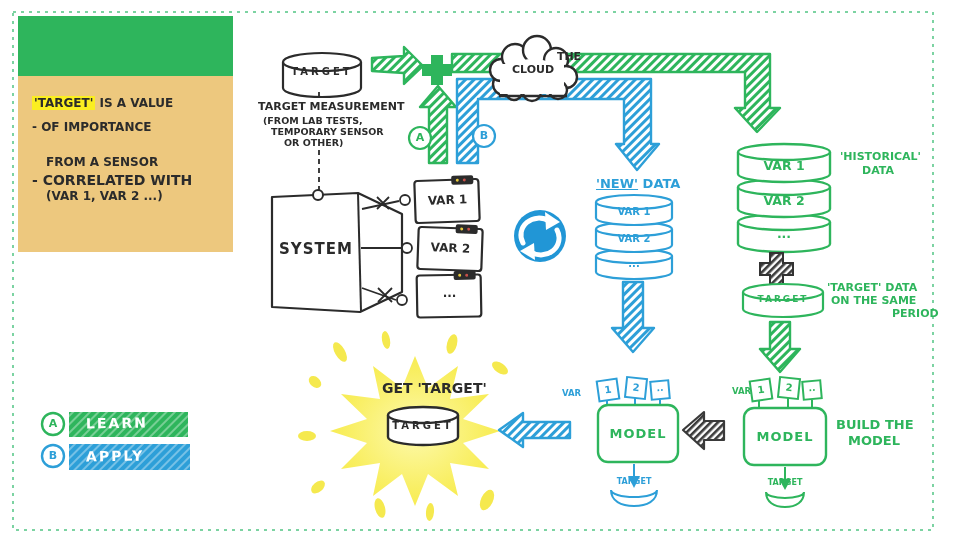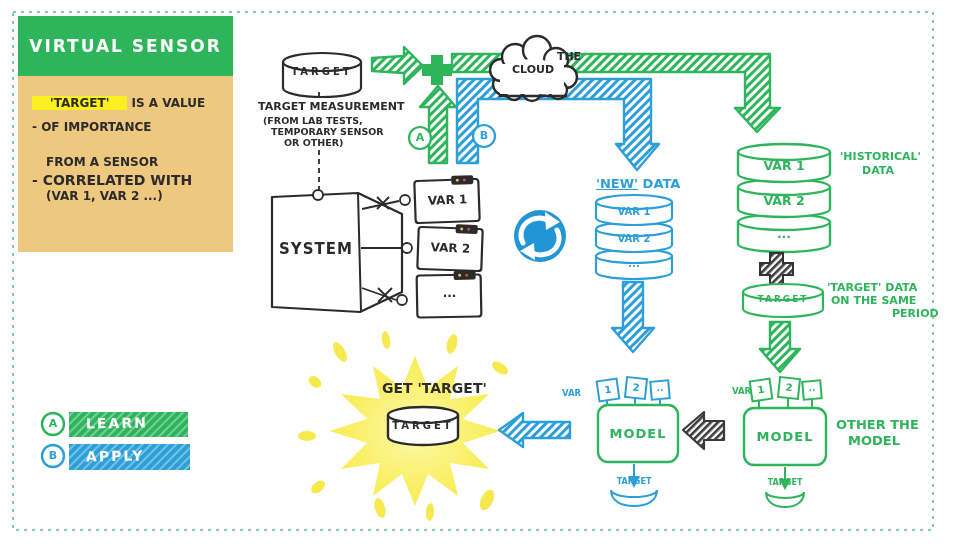--- a/index.html
+++ b/index.html
@@ -2,21 +2,21 @@
 <html><head>
 <meta charset="utf-8">
 <style>
   html,body{margin:0;padding:0;background:#fff;}
   #canvas{position:relative;width:960px;height:546px;background:#fff;overflow:hidden;
           font-family:"DejaVu Sans","Liberation Sans",sans-serif;}
   svg{position:absolute;left:0;top:0;z-index:1;}
   .txt{position:absolute;z-index:2;font-weight:bold;color:#2b2b2b;white-space:nowrap;}
   .green{color:#2eb55c;} .blue{color:#2d9fd8;text-align:right;} .white{color:#fff;}
   .ctr{text-align:center;}
-  .hl{background:#fbee21;padding:0 18px;}
+  .hl{background:#fbee21;padding:0 2px;}
   .und{text-decoration:underline;}
 </style>
 </head>
 <body>
 
 <div id="canvas">
 
 <svg width="960" height="546" viewBox="0 0 960 546">
   <defs>
     <pattern id="hg" width="6" height="6" patternUnits="userSpaceOnUse" patternTransform="rotate(45)">
@@ -244,21 +244,20 @@
   <g>
     <circle cx="53" cy="424" r="11" fill="#fff" stroke="#2eb55c" stroke-width="2.4"></circle>
     <rect x="69" y="412" width="119" height="25" fill="#2eb55c"></rect>
     <rect x="69" y="412" width="119" height="25" fill="url(#hw)"></rect>
     <circle cx="53" cy="456" r="11" fill="#fff" stroke="#2d9fd8" stroke-width="2.4"></circle>
     <rect x="69" y="444" width="121" height="26" fill="#2d9fd8"></rect>
     <rect x="69" y="444" width="121" height="26" fill="url(#hw)"></rect>
   </g>
 </svg>
 
-<div class="txt white" style="left:18px;top:16px;width:215px;height:60px;line-height:60px;font-size:17px;letter-spacing:2px;text-align:center;">VIRTUAL SENSOR</div>
 
 <div class="txt" style="left:32px;top:96px;font-size:12px;"><span class="hl">'TARGET'</span><span> IS A VALUE</span></div>
 <div class="txt" style="left:32px;top:120px;font-size:12px;">- OF IMPORTANCE</div>
 <div class="txt" style="left:46px;top:155px;font-size:12px;">FROM A SENSOR</div>
 <div class="txt" style="left:32px;top:172px;font-size:14px;">- CORRELATED WITH</div>
 <div class="txt" style="left:46px;top:189px;font-size:12px;">(VAR 1, VAR 2 ...)</div>
 
 <div class="txt ctr" style="left:288px;top:66px;width:68px;font-size:10px;letter-spacing:3px;">TARGET</div>
 <div class="txt" style="left:258px;top:100px;font-size:11px;">TARGET MEASUREMENT</div>
 <div class="txt" style="left:263px;top:115px;font-size:9.5px;">(FROM LAB TESTS,</div>
@@ -285,21 +284,21 @@
 <div class="txt green" style="left:862px;top:164px;font-size:11px;">DATA</div>
 <div class="txt ctr green" style="left:746px;top:158px;width:76px;font-size:12.5px;">VAR 1</div>
 <div class="txt ctr green" style="left:746px;top:193px;width:76px;font-size:12.5px;">VAR 2</div>
 <div class="txt ctr green" style="left:746px;top:226px;width:76px;font-size:12.5px;">...</div>
 
 <div class="txt ctr green" style="left:752px;top:294px;width:62px;font-size:9px;letter-spacing:2px;">TARGET</div>
 <div class="txt green" style="left:827px;top:281px;font-size:11px;">'TARGET' DATA</div>
 <div class="txt green" style="left:831px;top:294px;font-size:11px;">ON THE SAME</div>
 <div class="txt green" style="left:868px;top:307px;font-size:11px;margin-left:24px;">PERIOD</div>
 
-<div class="txt green" style="left:836px;top:417px;font-size:13px;">OTHER THE</div>
+<div class="txt green" style="left:836px;top:417px;font-size:13px;">BUILD THE</div>
 <div class="txt green" style="left:848px;top:433px;font-size:13px;">MODEL</div>
 <div class="txt green" style="left:732px;top:386px;font-size:8.5px;">VAR</div>
 <div class="txt ctr green" style="left:751px;top:384px;width:20px;font-size:10px;transform:rotate(-8deg);">1</div>
 <div class="txt ctr green" style="left:779px;top:382px;width:20px;font-size:10px;transform:rotate(6deg);">2</div>
 <div class="txt ctr green" style="left:803px;top:383px;width:18px;font-size:9px;transform:rotate(-5deg);">..</div>
 <div class="txt ctr green" style="left:748px;top:429px;width:74px;font-size:13px;letter-spacing:1px;">MODEL</div>
 <div class="txt ctr green" style="left:765px;top:478px;width:40px;font-size:8px;">TARGET</div>
 
 <div class="txt blue" style="left:562px;top:388px;font-size:8.5px;">VAR</div>
 <div class="txt ctr blue" style="left:598px;top:384px;width:20px;font-size:10px;transform:rotate(-8deg);">1</div>

